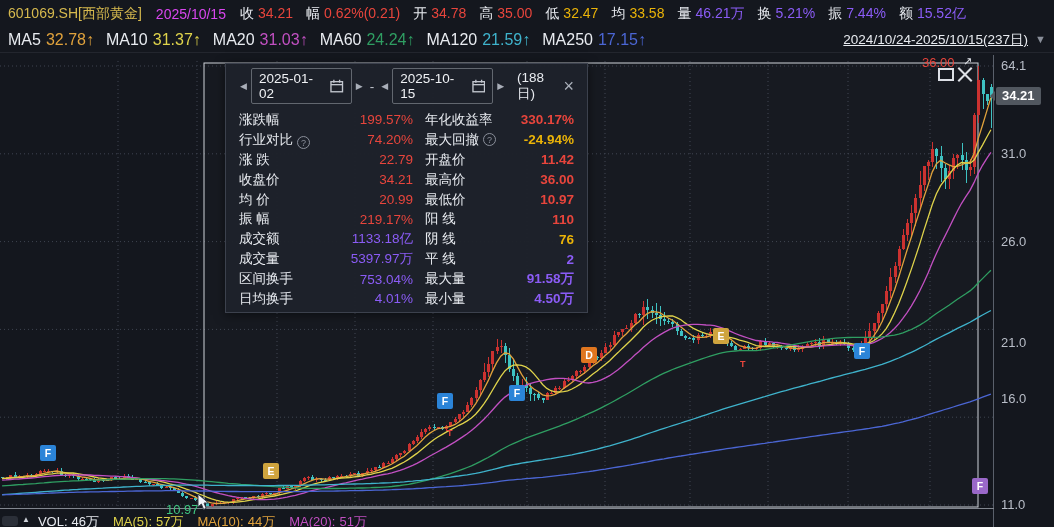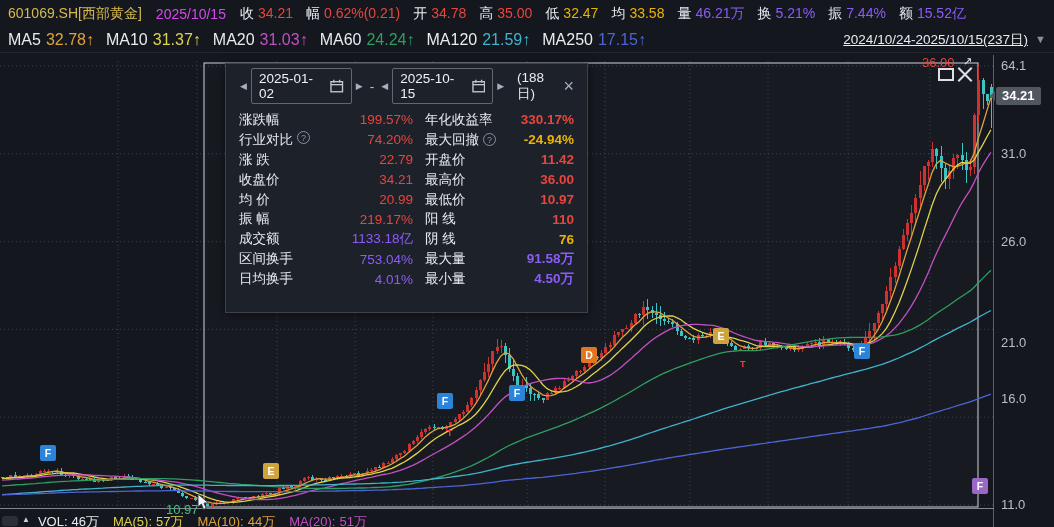--- a/index.html
+++ b/index.html
@@ -70,21 +70,21 @@
     box-shadow:0 2px 10px rgba(0,0,0,0.5); font-size:13.5px; }
   #pop-head { height:44px; display:flex; align-items:center; padding:0 10px; }
   .nav-arr { color:#a9aeb8; font-size:9px; padding:0 4px; cursor:pointer; }
   .datebox { display:flex; align-items:center; gap:5px; border:1px solid #62676f; border-radius:2px;
     padding:2px 7px; color:#f0f2f5; font-size:13.5px; cursor:pointer; }
   .dash { color:#c3c7cf; margin:0 3px; }
   #pop-days { color:#e8ebf0; margin-left:9px; }
   #pop-close { margin-left:auto; color:#aab0ba; font-size:18px; line-height:16px; cursor:pointer; padding:0 3px; }
   #pop-rows { padding:2px 13px 0 13px; }
   .prow { display:flex; height:19.9px; align-items:center; }
-  .prow .l1 { width:78px; color:#e8ebf0; display:flex; align-items:flex-start; gap:4px; }
+  .prow .l1 { width:78px; color:#e8ebf0; display:flex; align-items:flex-end; gap:4px; }
   .prow .v1 { width:96px; text-align:right; }
   .prow .l2 { width:86px; margin-left:12px; color:#e8ebf0; display:flex; align-items:center; gap:4px; }
   .prow .v2 { flex:1; text-align:right;font-weight:bold; }
   .qmark { display:inline-block; width:13px; height:13px; border:1px solid #8a8f9a; border-radius:50%;
     color:#8a8f9a; font-size:9px; line-height:13px; text-align:center; cursor:pointer; }
   .calsvg { display:block; cursor:pointer; }
 </style>
 </head>
 <body>
 
@@ -743,20 +743,30 @@
             <span>成交额</span>
           </span>
           <span class="v1 white">1133.18亿</span>
           <span class="l2">
             <span>阴 线</span>
           </span>
           <span class="v2 green">76</span>
         </div>
         <div class="prow">
           <span class="l1">
+            <span>成交量</span>
+          </span>
+          <span class="v1 white">5397.97万</span>
+          <span class="l2">
+            <span>平 线</span>
+          </span>
+          <span class="v2 white">2</span>
+        </div>
+        <div class="prow">
+          <span class="l1">
             <span>区间换手</span>
           </span>
           <span class="v1 white">753.04%</span>
           <span class="l2">
             <span>最大量</span>
           </span>
           <span class="v2 white">91.58万</span>
         </div>
         <div class="prow">
           <span class="l1">

